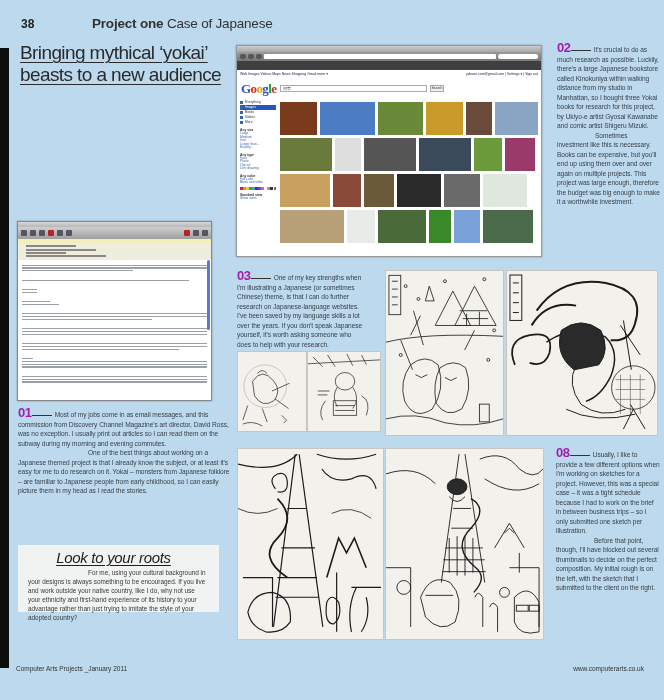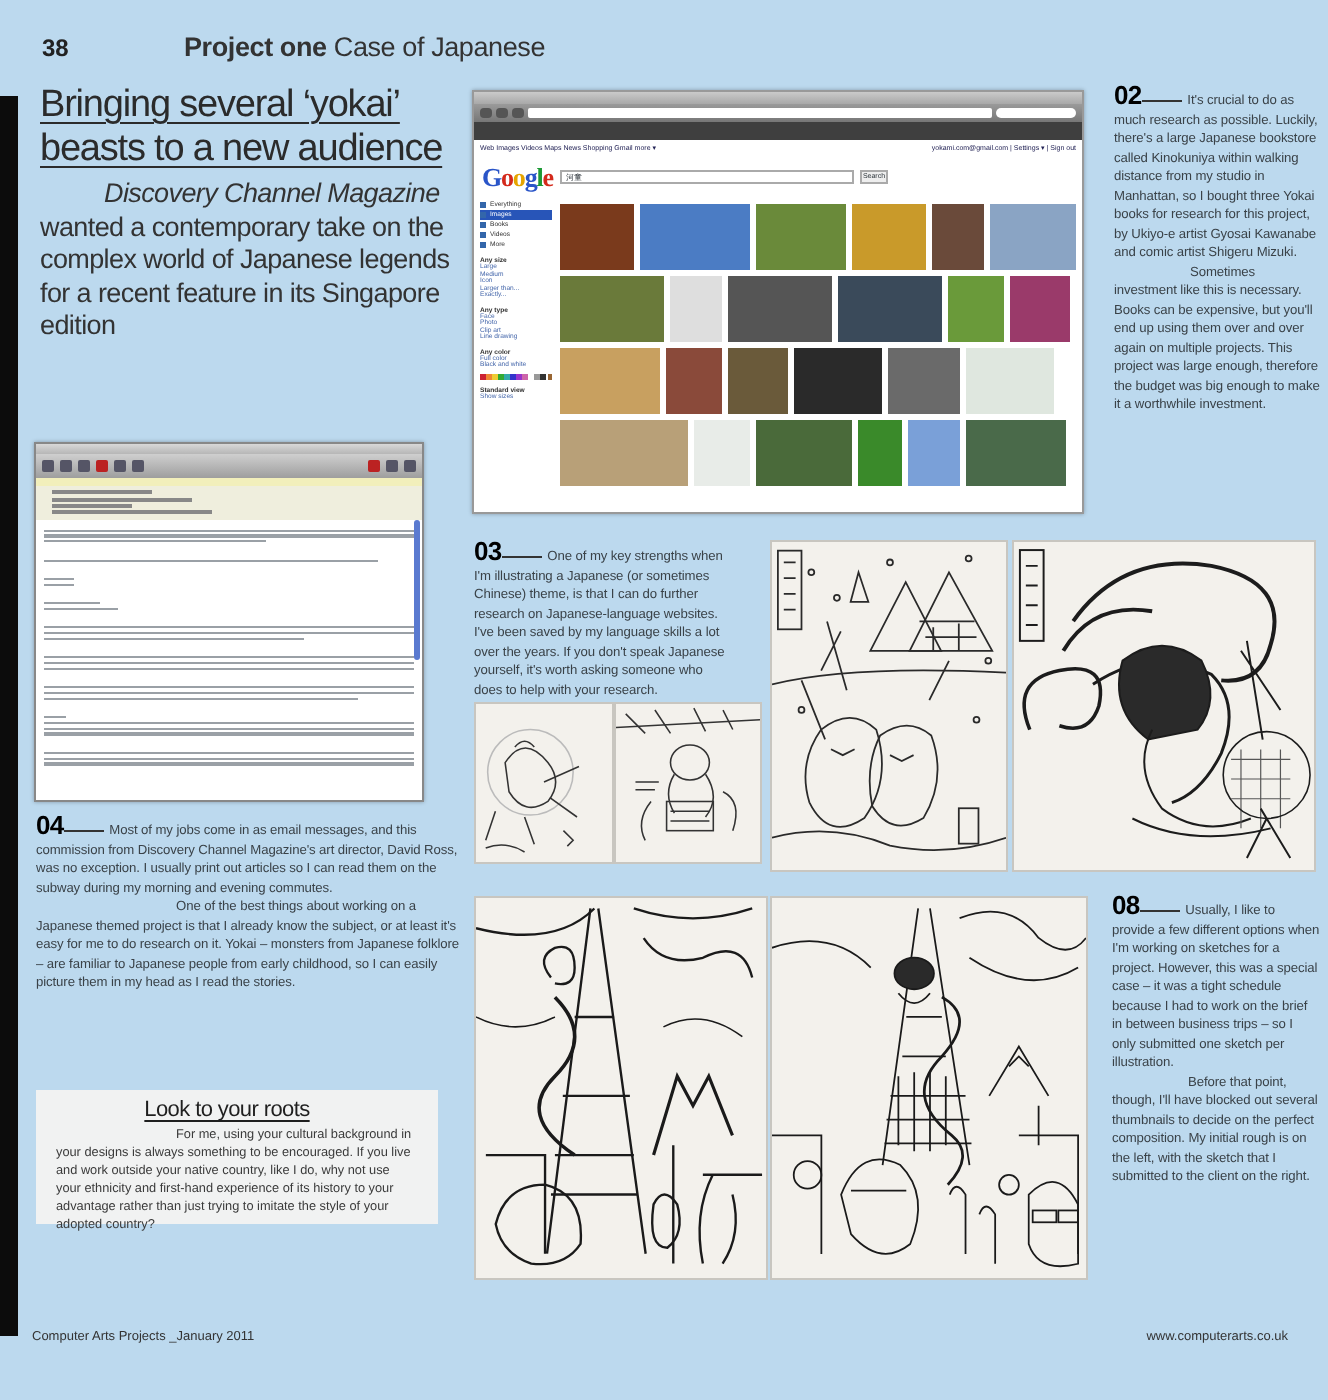--- a/index.html
+++ b/index.html
@@ -15,21 +15,21 @@
     .running-head { position: absolute; left: 92px; top: 16px; font-size: 13.5px; color: #333; letter-spacing: -0.2px; }
     .running-head b { font-weight: bold; }
 
     .title-block { position: absolute; left: 20px; top: 42px; width: 215px; }
     .title-1 { font-size: 20px; font-weight: bold; color: #1f1f1f; text-decoration: underline; text-decoration-thickness: 1px; text-underline-offset: 3px; letter-spacing: -0.6px; line-height: 24px; }
     .title-2 { font-size: 19px; color: #2b2b2b; text-decoration: underline; text-decoration-thickness: 1px; text-underline-offset: 3px; letter-spacing: -0.6px; line-height: 22px; }
     .standfirst { margin-top: 3px; font-size: 13.5px; line-height: 16.5px; color: #333; letter-spacing: -0.3px; }
     .standfirst i { padding-left: 32px; }
 
     .body-text { font-size: 6.6px; line-height: 9.5px; color: #3a4248; letter-spacing: -0.05px; }
-    .step-num { font-size: 13px; font-weight: bold; color: #000000; letter-spacing: -0.4px; }
+    .step-num { font-size: 13px; font-weight: bold; color: #a21caf; letter-spacing: -0.4px; }
     .step-rule { display: inline-block; width: 20px; border-bottom: 1px solid #333; margin-right: 3px; vertical-align: 1px; }
     .indent { display: inline-block; width: 38px; }
 
     
     .email-shot { position: absolute; left: 17px; top: 221px; width: 195px; height: 180px; background: #fff; border: 1px solid #888; box-shadow: 0 0 2px rgba(0,0,0,.3); overflow: hidden; }
     .email-title { height: 5px; background: linear-gradient(#d8d8d8,#b6b6b6); font-size: 3px; text-align: center; }
     .email-toolbar { height: 12px; background: linear-gradient(#cfcfcf,#9e9e9e); display: flex; align-items: center; padding: 0 3px; gap: 3px; }
     .tb-ic { width: 6px; height: 6px; border-radius: 1px; background: #556; }
     .tb-ic.red { background: #b22; }
     .email-yellow { height: 4px; background: #f2efbb; }
@@ -70,43 +70,39 @@
     .s02 { position: absolute; left: 557px; top: 43px; width: 103px; }
     .s03 { position: absolute; left: 237px; top: 271px; width: 130px; }
     .s01 { position: absolute; left: 18px; top: 408px; width: 212px; }
     .s04 { position: absolute; left: 556px; top: 448px; width: 104px; }
 
     
     .sketch { position: absolute; background: #f3f1ec; border: 1px solid #c8c6c0; overflow: hidden; }
     .sketch svg { width: 100%; height: 100%; display: block; }
 
     .sidebar-box { position: absolute; left: 18px; top: 545px; width: 201px; height: 67px; background: #f1f2f2; padding: 4px 10px; }
-    .sidebar-box h3 { font-size: 11px; font-weight: normal; color: #1f1f1f; text-decoration: underline; text-underline-offset: 2px; text-align: center; letter-spacing: -0.3px; margin-bottom: 2px; margin-left: -10px; }
+    .sidebar-box h3 { font-size: 15px; font-weight: normal; color: #1f1f1f; text-decoration: underline; text-underline-offset: 2px; text-align: center; letter-spacing: -0.3px; margin-bottom: 2px; margin-left: -10px; font-style: italic; }
     .sidebar-box p { font-size: 6.4px; line-height: 9px; color: #3a3a3a; }
 
     .footer-left { position: absolute; left: 16px; top: 665px; font-size: 6.5px; color: #333; }
     .footer-right { position: absolute; right: 20px; top: 665px; font-size: 6.5px; color: #333; }
   </style>
 </head>
 <body>
 
 <div class="spine"></div>
 
 <div class="page-num">38</div>
 <div class="running-head">
   <b>Project one</b>
   <span>Case of Japanese</span>
 </div>
 
 <div class="title-block">
-  <div class="title-2">Bringing several ‘yokai’ beasts to a new audience</div>
-  <div class="standfirst">
-    <i>Discovery Channel Magazine</i>
-    <span>wanted a contemporary take on the complex world of Japanese legends for a recent feature in its Singapore edition</span>
-  </div>
+  <div class="title-2">Bringing mythical ‘yokai’ beasts to a new audience</div>
 </div>
 
 <div class="email-shot">
   <div class="email-title"></div>
   <div class="email-toolbar">
     <i class="tb-ic"></i>
     <i class="tb-ic"></i>
     <i class="tb-ic"></i>
     <i class="tb-ic red"></i>
     <i class="tb-ic"></i>
@@ -255,21 +251,21 @@
 <div class="s02 body-text">
   <span class="step-num">02</span><span class="step-rule"></span><span>It's crucial to do as much research as possible. Luckily, there's a large Japanese bookstore called Kinokuniya within walking distance from my studio in Manhattan, so I bought three Yokai books for research for this project, by Ukiyo-e artist Gyosai Kawanabe and comic artist Shigeru Mizuki.</span><br>
   <span class="indent"></span><span>Sometimes investment like this is necessary. Books can be expensive, but you'll end up using them over and over again on multiple projects. This project was large enough, therefore the budget was big enough to make it a worthwhile investment.</span>
 </div>
 
 <div class="s03 body-text">
   <span class="step-num">03</span><span class="step-rule"></span><span>One of my key strengths when I'm illustrating a Japanese (or sometimes Chinese) theme, is that I can do further research on Japanese-language websites. I've been saved by my language skills a lot over the years. If you don't speak Japanese yourself, it's worth asking someone who does to help with your research.</span>
 </div>
 
 <div class="s01 body-text">
-  <span class="step-num">04</span><span class="step-rule"></span><span>Most of my jobs come in as email messages, and this commission from Discovery Channel Magazine's art director, David Ross, was no exception. I usually print out articles so I can read them on the subway during my morning and evening commutes.</span><br>
+  <span class="step-num">01</span><span class="step-rule"></span><span>Most of my jobs come in as email messages, and this commission from Discovery Channel Magazine's art director, David Ross, was no exception. I usually print out articles so I can read them on the subway during my morning and evening commutes.</span><br>
   <span class="indent" style="width:70px"></span><span>One of the best things about working on a Japanese themed project is that I already know the subject, or at least it's easy for me to do research on it. Yokai – monsters from Japanese folklore – are familiar to Japanese people from early childhood, so I can easily picture them in my head as I read the stories.</span>
 </div>
 
 <div class="s04 body-text">
   <span class="step-num">08</span><span class="step-rule"></span><span>Usually, I like to provide a few different options when I'm working on sketches for a project. However, this was a special case – it was a tight schedule because I had to work on the brief in between business trips – so I only submitted one sketch per illustration.</span><br>
   <span class="indent"></span><span>Before that point, though, I'll have blocked out several thumbnails to decide on the perfect composition. My initial rough is on the left, with the sketch that I submitted to the client on the right.</span>
 </div>
 
 <div class="sketch" style="left:237px;top:351px;width:70px;height:81px;">
   <svg viewBox="0 0 70 81">

